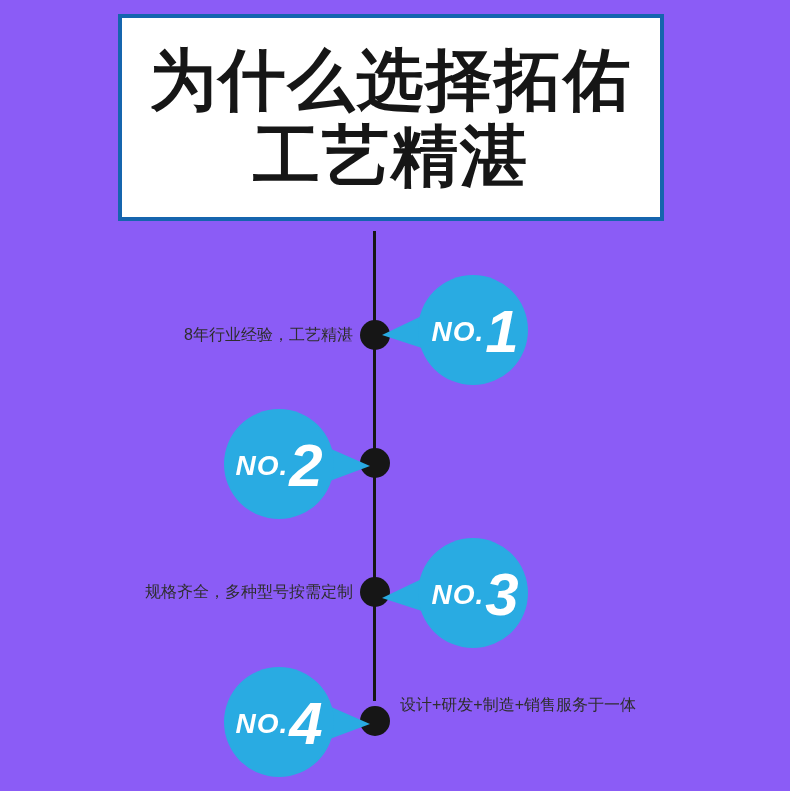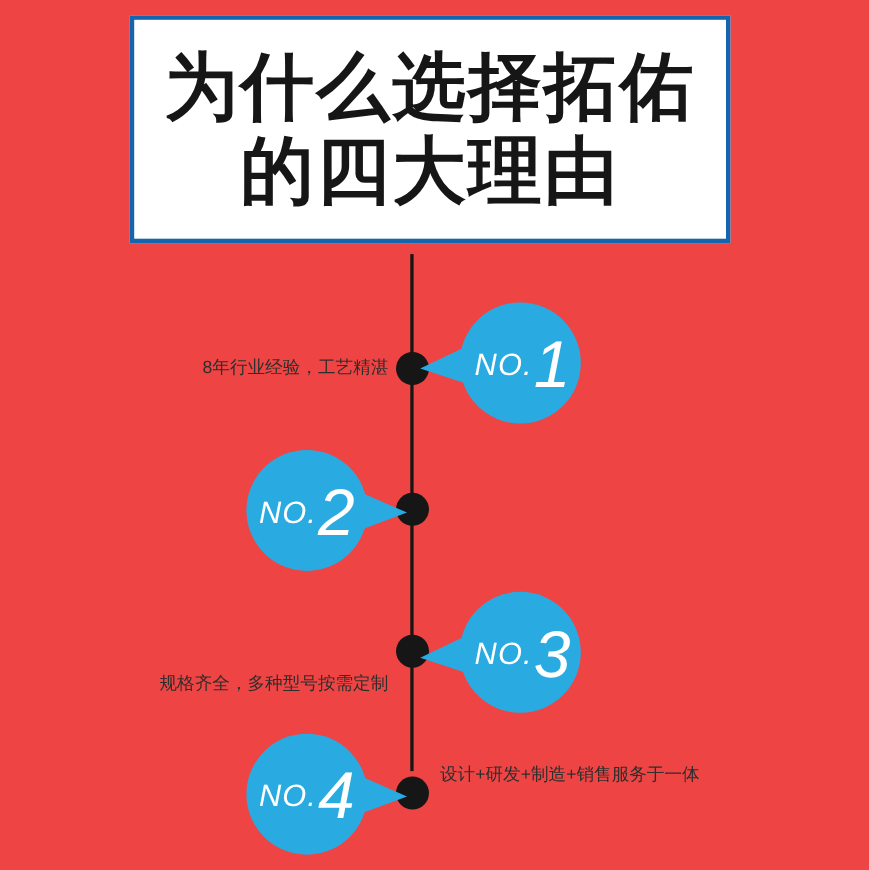--- a/index.html
+++ b/index.html
@@ -9,21 +9,21 @@
     --text:#2e2e2e;
     --badge-text:#ffffff;
   }
   *{box-sizing:border-box;margin:0;padding:0;}
   html,body{background:#ffffff;}
   body{
     font-family:"Liberation Sans","DejaVu Sans",sans-serif;
     width:790px;height:791px;overflow:hidden;
   }
   .canvas{
-    position:relative;width:790px;height:791px;background:#ef4444;
+    position:relative;width:790px;height:791px;background:#8b5cf6;
   }
   
   .title-box{
     position:absolute;left:118px;top:14px;width:546px;height:207px;
     border:4px solid var(--title-border);
     display:flex;flex-direction:column;align-items:center;justify-content:center;
     background:#ffffff;
   }
   .title-line{
     font-size:67px;font-weight:900;color:var(--ink);
@@ -43,36 +43,36 @@
     position:absolute;font-size:16px;color:var(--text);
     line-height:34px;white-space:nowrap;
   }
   .reason.align-right{text-align:right;}
   
   .badge{position:absolute;width:150px;height:116px;color:var(--accent-blue);}
   .badge svg{position:absolute;left:0;top:0;width:150px;height:116px;display:block;}
   .badge .label{
     position:absolute;top:0;width:110px;height:116px;
     display:flex;align-items:center;justify-content:center;
-    color:var(--badge-text);font-style:italic;font-weight:400;
+    color:var(--badge-text);font-style:italic;font-weight:700;
     padding-top:4px;
   }
   .badge.right .label{left:40px;}
   .badge.left  .label{left:2px;}
   .badge .no{font-size:28px;line-height:1;letter-spacing:1px;}
   .badge .num{font-size:60px;line-height:1;margin-left:1px;}
 </style>
 </head>
 <body>
 
 <div class="canvas">
 
   <div class="title-box">
     <div class="title-line">为什么选择拓佑</div>
-    <div class="title-line">的四大理由</div>
+    <div class="title-line">工艺精湛</div>
   </div>
 
   <div class="vline"></div>
 
   <div class="dot" style="top:320px"></div>
   <div class="dot" style="top:448px"></div>
   <div class="dot" style="top:577px"></div>
   <div class="dot" style="top:706px"></div>
 
   <div class="reason align-right" style="right:437px;top:318px">8年行业经验，工艺精湛</div>
@@ -91,21 +91,21 @@
     <svg viewBox="0 0 150 116" aria-hidden="true">
       <polygon points="148,60 100,39 105,76" fill="currentColor"></polygon>
       <circle cx="57" cy="58" r="55" fill="currentColor"></circle>
     </svg>
     <div class="label">
         <span class="no">NO.</span>
         <span class="num">2</span>
       </div>
   </div>
 
-  <div class="reason align-right" style="right:437px;top:605px">规格齐全，多种型号按需定制</div>
+  <div class="reason align-right" style="right:437px;top:575px">规格齐全，多种型号按需定制</div>
   <div class="badge right" style="left:380px;top:535px">
     <svg viewBox="0 0 150 116" aria-hidden="true">
       <polygon points="2,63 50,40 45,77" fill="currentColor"></polygon>
       <circle cx="93" cy="58" r="55" fill="currentColor"></circle>
     </svg>
     <div class="label">
         <span class="no">NO.</span>
         <span class="num">3</span>
       </div>
   </div>

